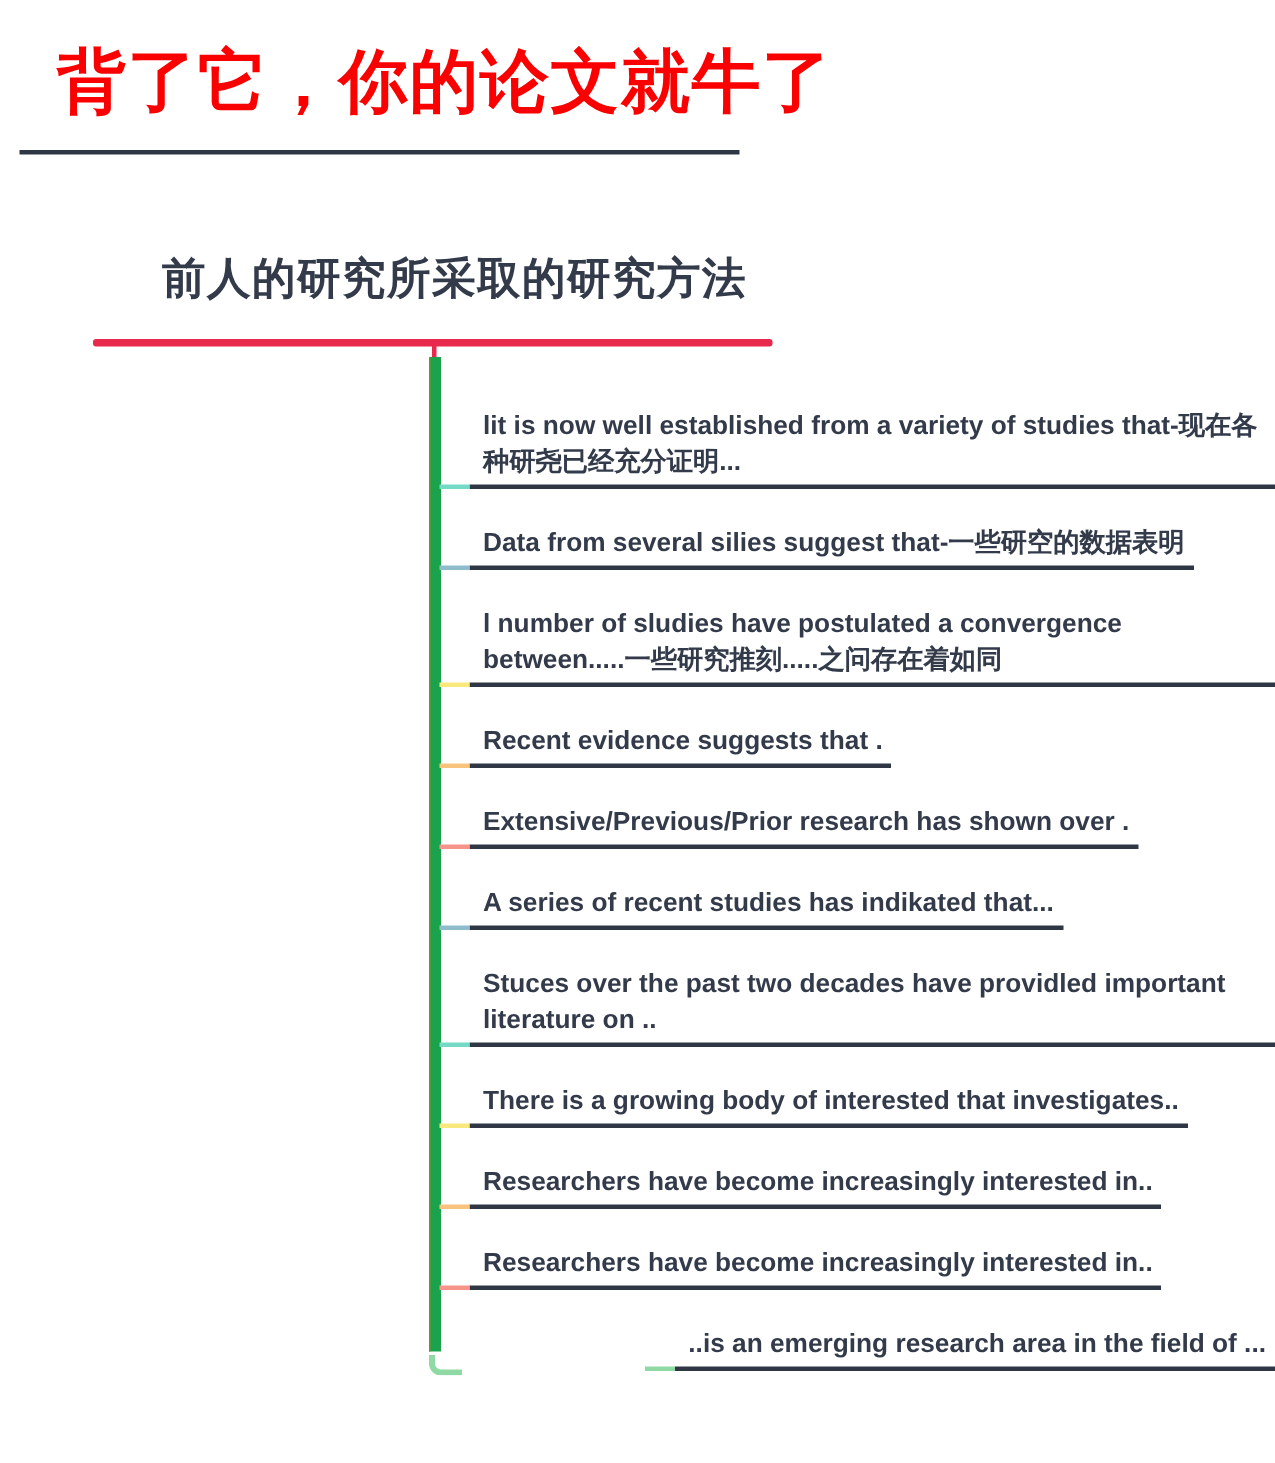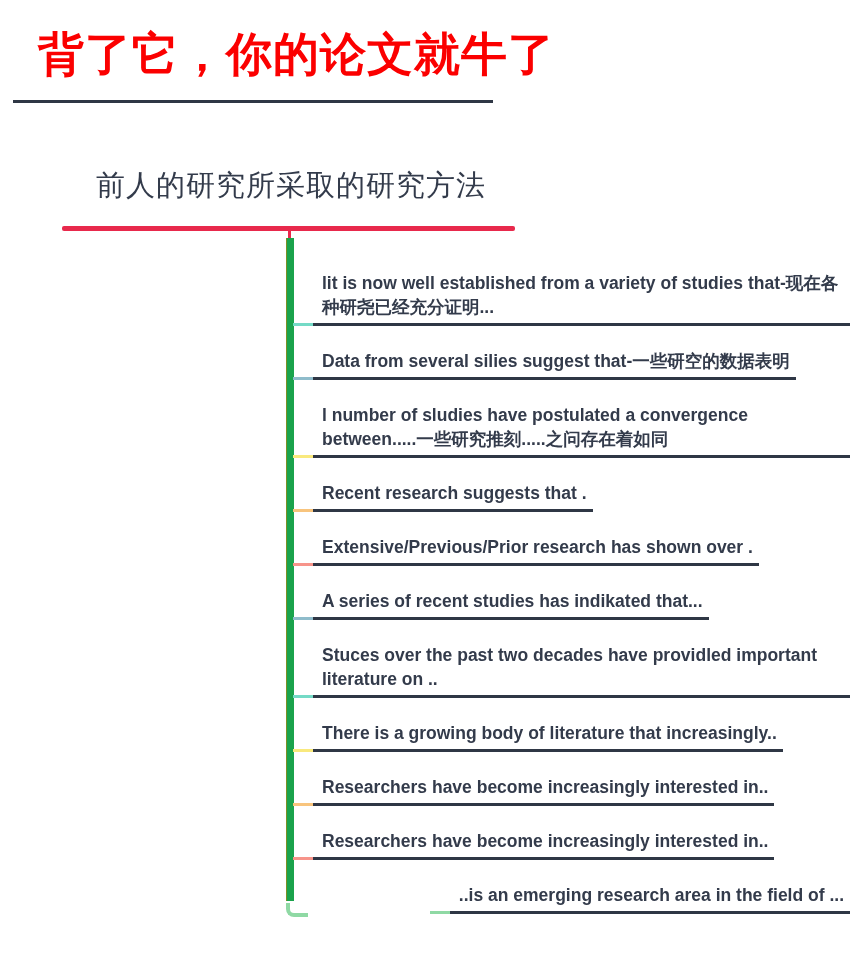--- a/index.html
+++ b/index.html
@@ -11,22 +11,22 @@
   .page-title {
     position:absolute; left:38px; top:24px; width:600px;
     font-size:46px; font-weight:900; letter-spacing:1px;
     color:var(--title_red); white-space:nowrap;
   }
   .title-underline {
     position:absolute; left:13px; top:100px; width:480px; height:3px;
     background:var(--dark_line);
   }
   .branch-title {
-    position:absolute; left:96px; top:166px; width:520px;
-    font-size:29px; font-weight:400; letter-spacing:1px;
+    position:absolute; left:108px; top:166px; width:520px;
+    font-size:29px; font-weight:700; letter-spacing:1px;
     color:var(--text_dark); white-space:nowrap;
   }
   .branch-underline {
     position:absolute; left:62px; top:226px; width:453px; height:5px;
     background:var(--crimson); border-radius:2px;
   }
   .red-tick {
     position:absolute; left:288px; top:229px; width:3px; height:10px;
     background:var(--crimson);
   }
@@ -77,23 +77,23 @@
 
   <div class="red-tick"></div>
 
   <div class="items">
     <div class="trunk"></div>
     <div class="trunk-elbow"></div>
 
   <div class="item"><div class="entry"><span class="stub" style="background: rgb(116, 218, 198);"></span><span class="entry-text">lit is now well established from a variety of studies that-现在各种研尧已经充分证明...</span></div></div>
       <div class="item"><div class="entry"><span class="stub" style="background: rgb(143, 188, 203);"></span><span class="entry-text">Data from several silies suggest that-一些研空的数据表明</span></div></div>
       <div class="item"><div class="entry"><span class="stub" style="background: rgb(249, 233, 125);"></span><span class="entry-text">l number of sludies have postulated a convergence between.....一些研究推刻.....之问存在着如同</span></div></div>
-      <div class="item"><div class="entry"><span class="stub" style="background: rgb(248, 196, 125);"></span><span class="entry-text">Recent research suggests that .</span></div></div>
+      <div class="item"><div class="entry"><span class="stub" style="background: rgb(248, 196, 125);"></span><span class="entry-text">Recent evidence suggests that .</span></div></div>
       <div class="item"><div class="entry"><span class="stub" style="background: rgb(247, 148, 138);"></span><span class="entry-text">Extensive/Previous/Prior research has shown over .</span></div></div>
       <div class="item"><div class="entry"><span class="stub" style="background: rgb(143, 188, 203);"></span><span class="entry-text">A series of recent studies has indikated that...</span></div></div>
       <div class="item"><div class="entry"><span class="stub" style="background: rgb(116, 218, 198);"></span><span class="entry-text">Stuces over the past two decades have providled important literature on ..</span></div></div>
-      <div class="item"><div class="entry"><span class="stub" style="background: rgb(249, 233, 125);"></span><span class="entry-text">There is a growing body of literature that increasingly..</span></div></div>
+      <div class="item"><div class="entry"><span class="stub" style="background: rgb(249, 233, 125);"></span><span class="entry-text">There is a growing body of interested that investigates..</span></div></div>
       <div class="item"><div class="entry"><span class="stub" style="background: rgb(248, 196, 125);"></span><span class="entry-text">Researchers have become increasingly interested in..</span></div></div>
       <div class="item"><div class="entry"><span class="stub" style="background: rgb(247, 148, 138);"></span><span class="entry-text">Researchers have become increasingly interested in..</span></div></div>
       <div class="item"><div class="entry"><span class="stub" style="background: rgb(143, 217, 164);"></span><span class="entry-text">..is an emerging research area in the field of ...</span></div></div>
     </div>
 
 </div>
 
 </body></html>

